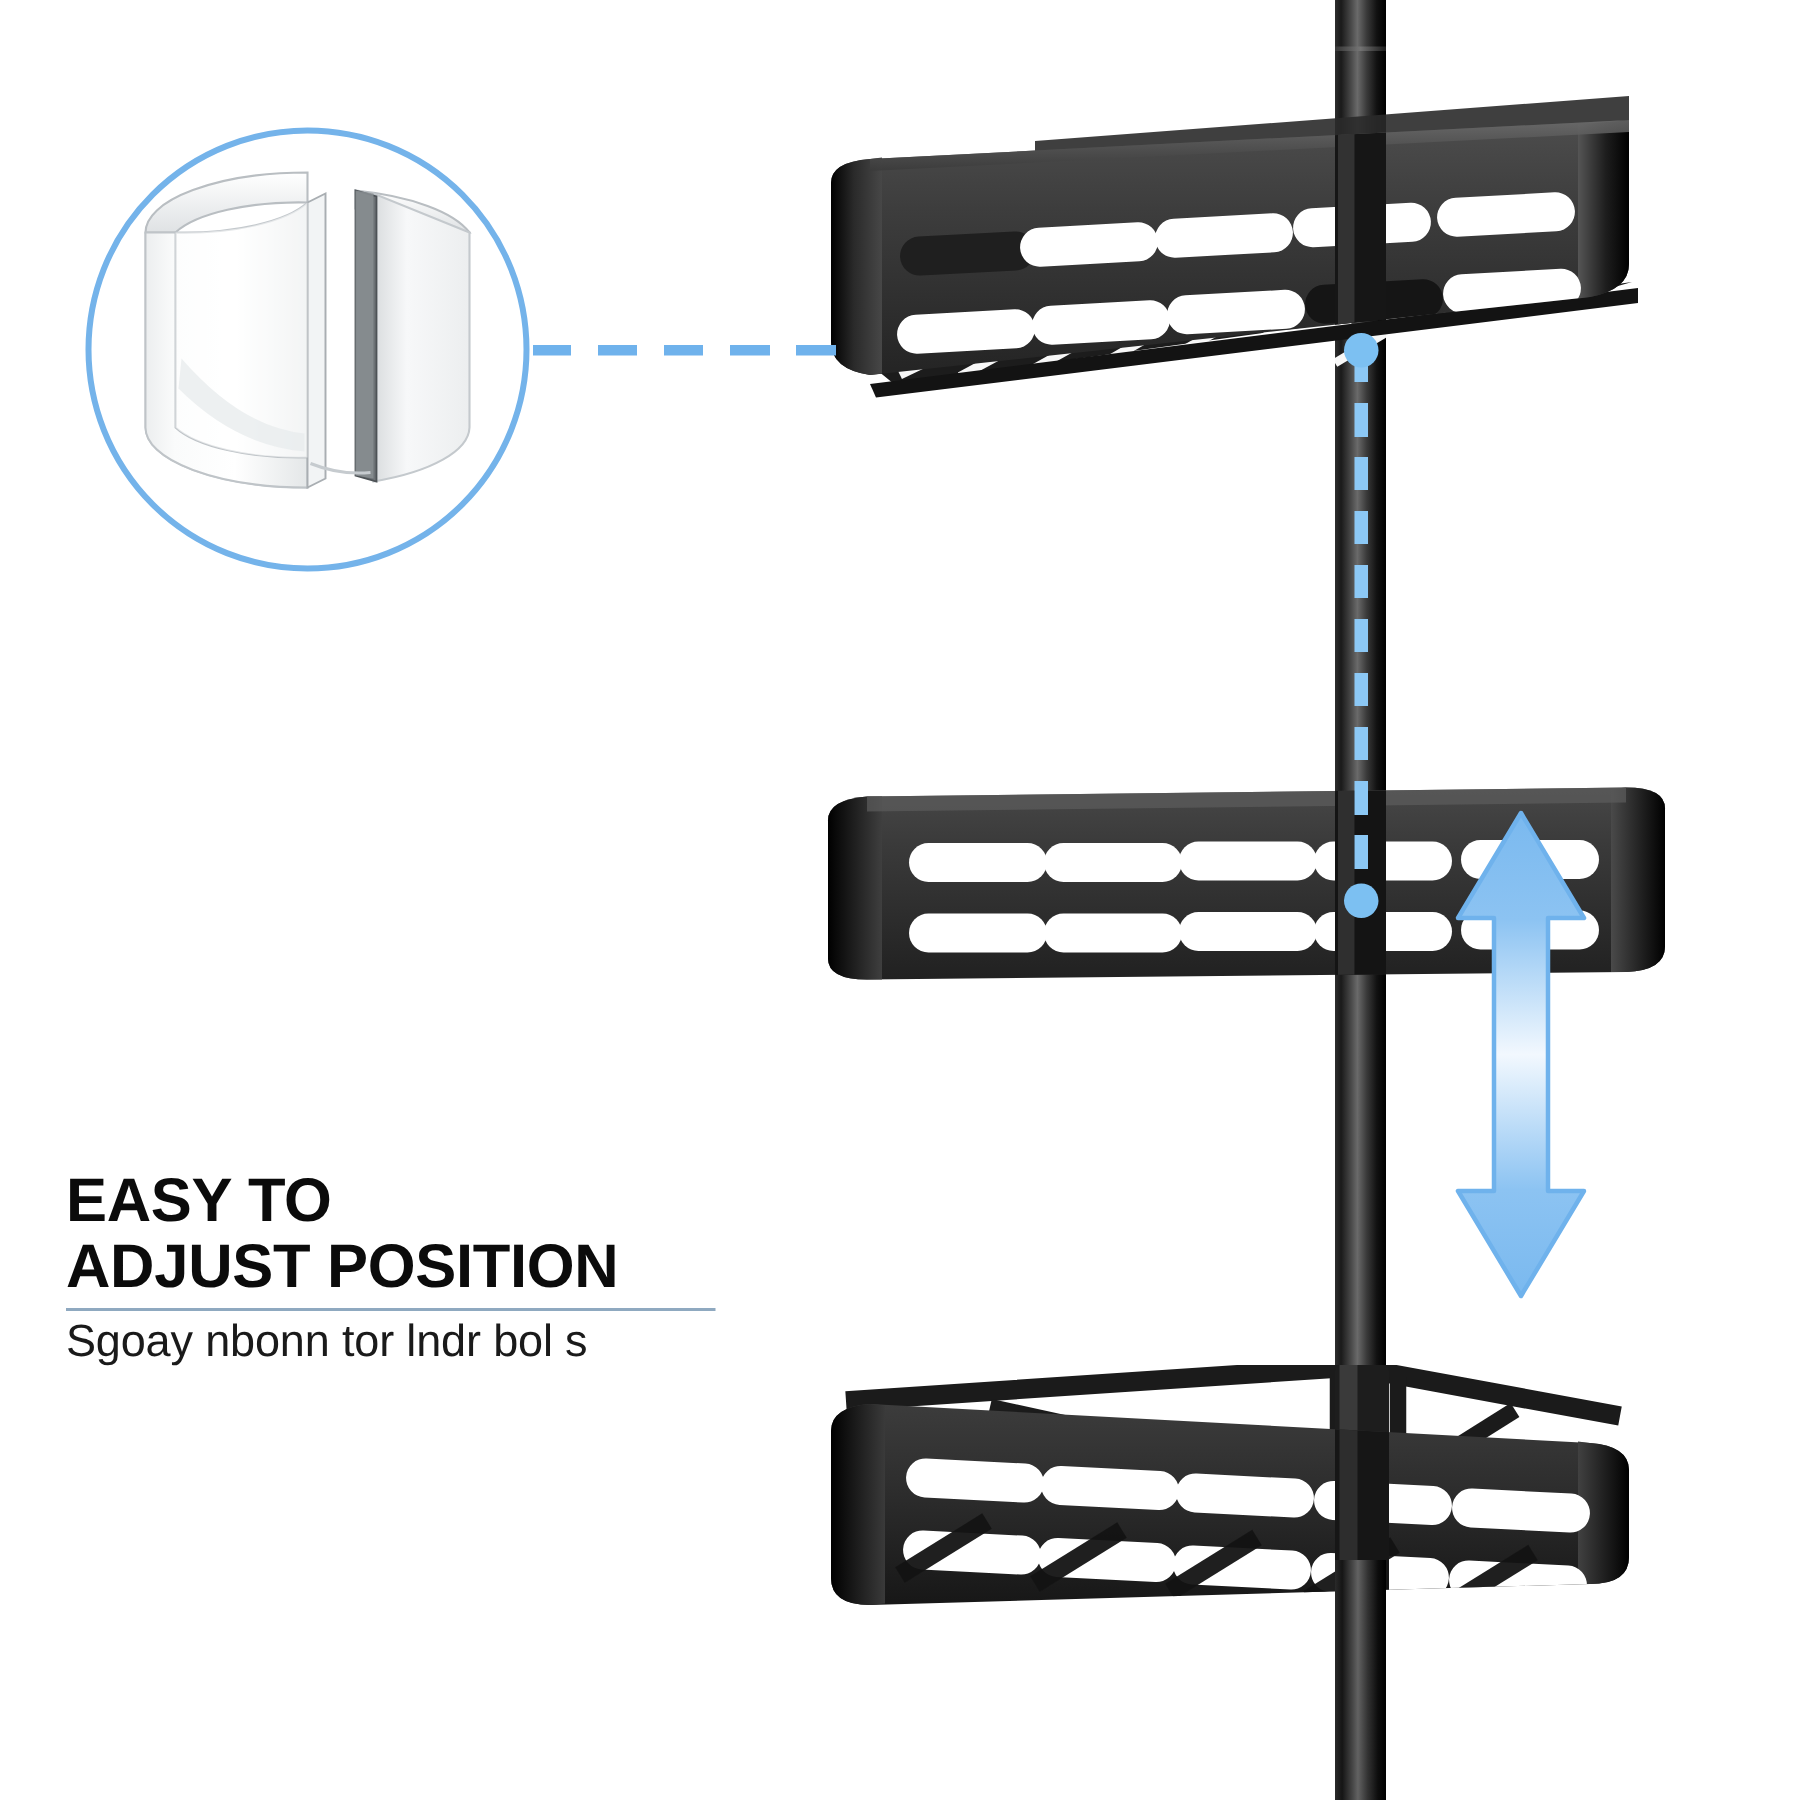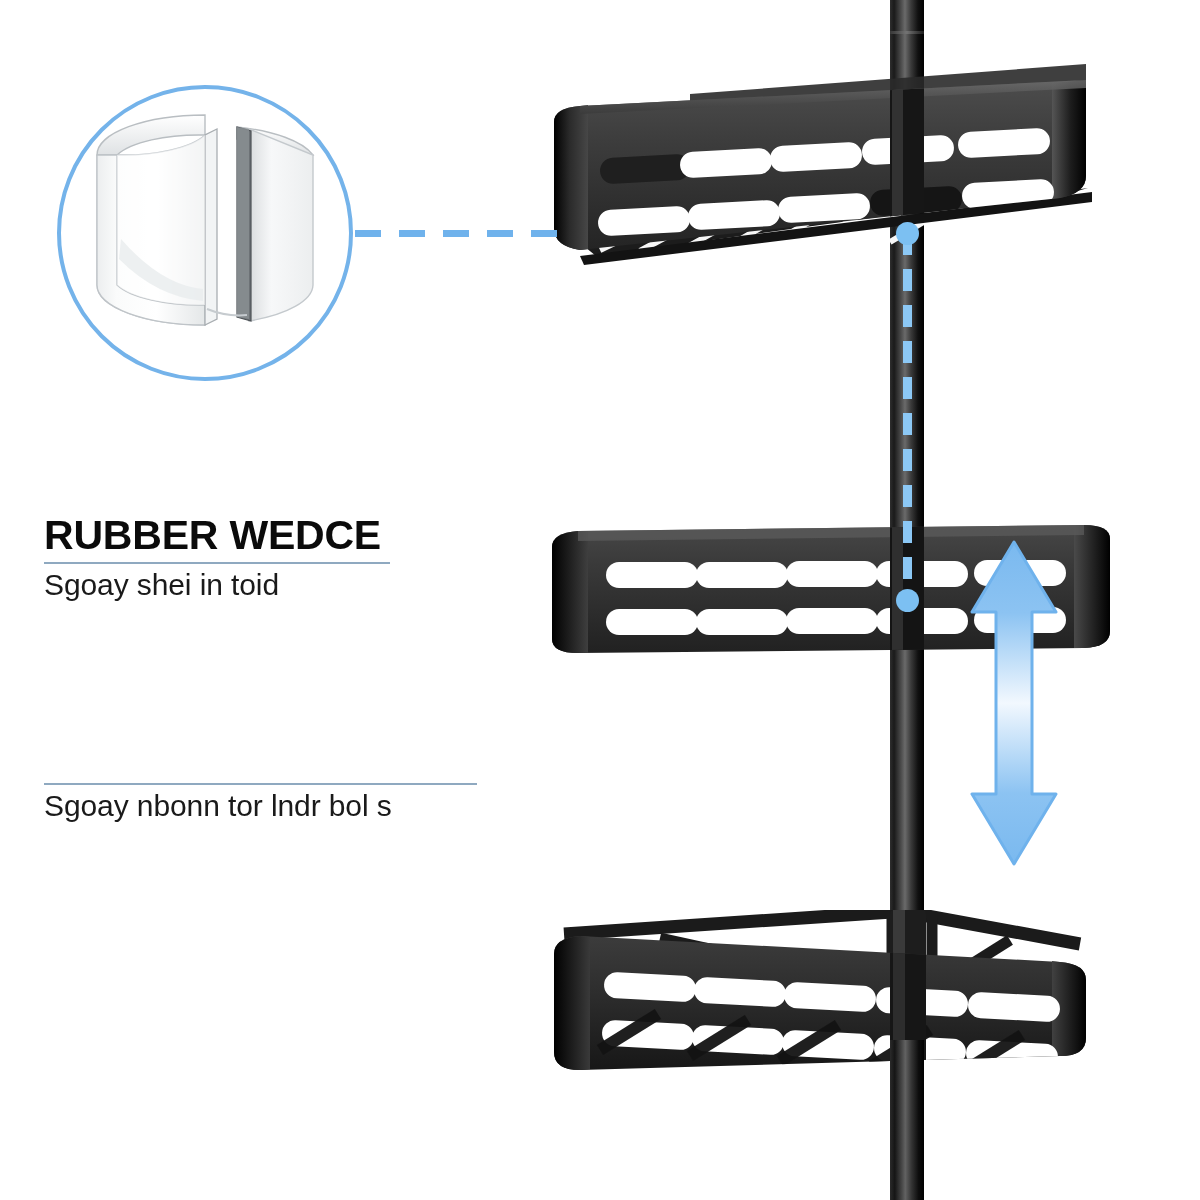--- a/index.html
+++ b/index.html
@@ -369,24 +369,21 @@
 
       <path d="M176,38 L176,228 L190,232 L190,42 Z" fill="#6d7276" stroke="#4d5256" stroke-width="1.2"></path>
       <path d="M176,38 L188,40 L188,230 L176,228 Z" fill="#8a8f93" opacity=".85"></path>
 
       <path d="M146,220 Q166,228 186,226" fill="none" stroke="#c6cbcf" stroke-width="2"></path>
 
       <path d="M60,150 Q100,196 142,200 L142,212 Q96,208 58,170 Z" fill="#e9ecee" opacity=".8"></path>
     </svg>
   </div>
 
-  <div class="feature-block" id="block-rubber">
-    <div class="feature-title">RUBBER WEDCE</div>
-    <div class="feature-rule"></div>
-    <div class="feature-sub">Sgoay shei in toid</div>
-  </div>
 
   <div class="feature-block" id="block-adjust">
+    <div class="feature-title">EASY TO
+ADJUST POSITION</div>
     <div class="feature-rule"></div>
     <div class="feature-sub">Sgoay nbonn tor lndr bol s</div>
   </div>
 
 </div>
 
 </body></html>

